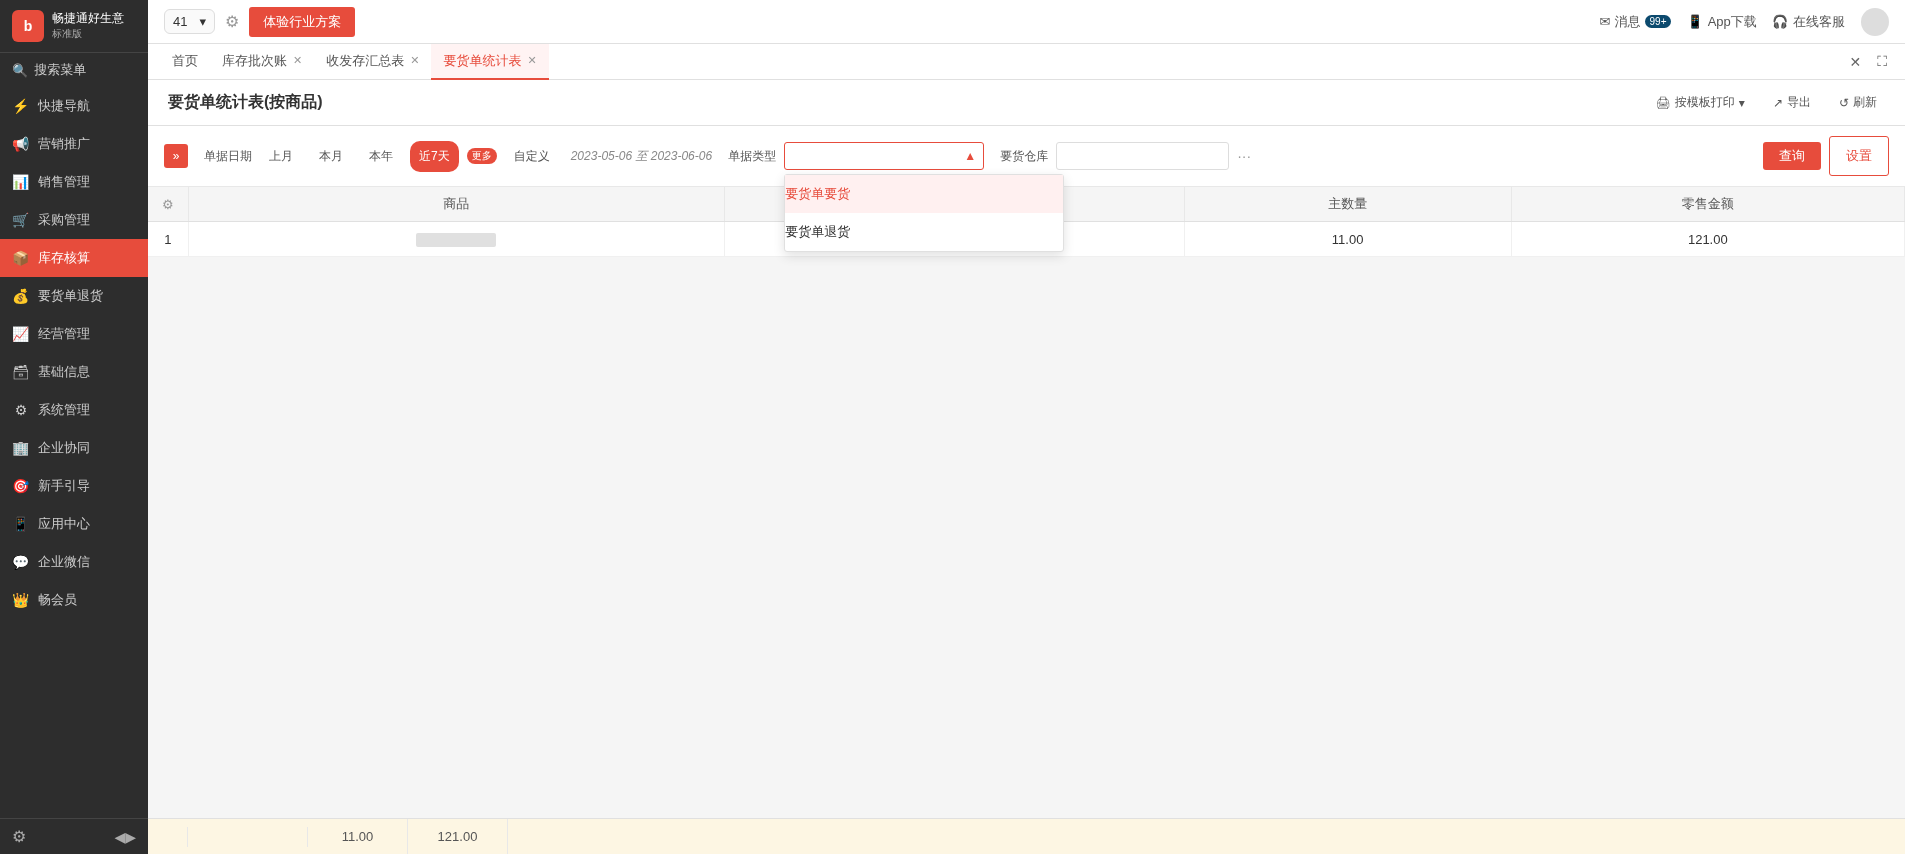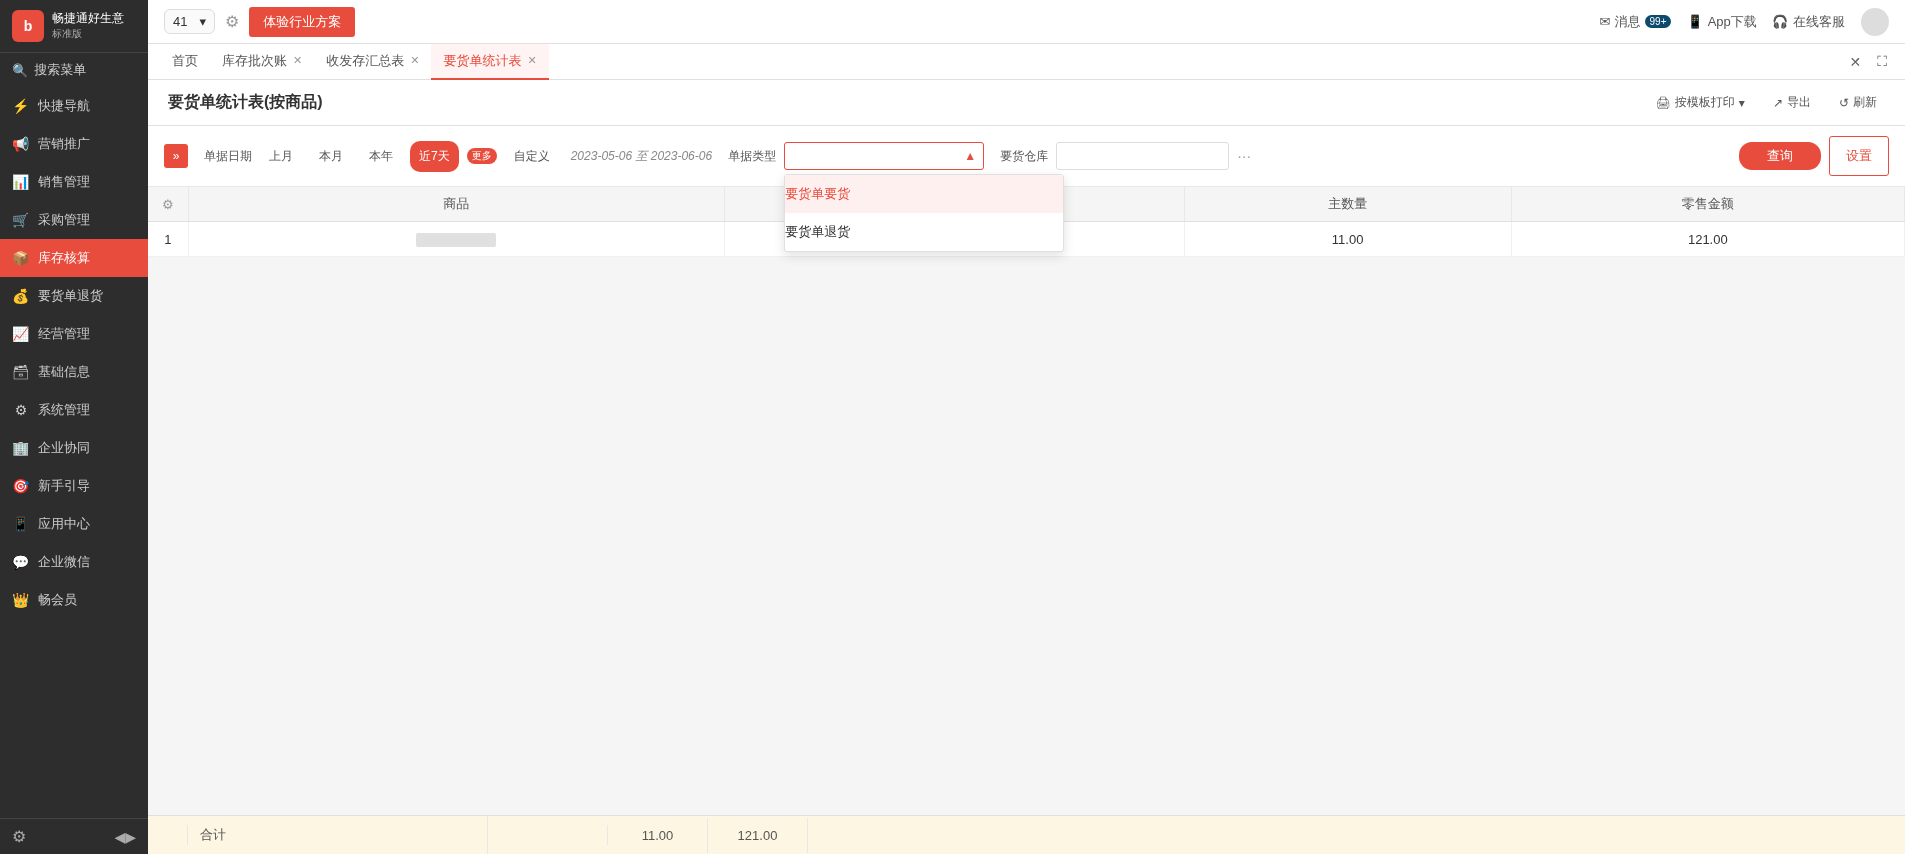--- a/index.html
+++ b/index.html
@@ -132,21 +132,21 @@
     .filter-group { display: flex; align-items: center; gap: 8px; font-size: 12px; color: #555; }
     .date-btn { padding: 3px 8px; border-radius: 3px; cursor: pointer; font-size: 12px; color: #555; border: 1px solid transparent; }
     .date-btn.active-tag { background: #e74c3c; color: #fff; border-radius: 10px; padding: 6px 8px; }
     .date-range { font-size: 12px; color: #888; margin-left: 4px; font-style: italic; }
     .filter-label { font-size: 12px; color: #555; white-space: nowrap; }
     .filter-select {
       border: 1px solid #e74c3c; border-radius: 3px; padding: 4px 8px; font-size: 12px; min-width: 200px; height: 28px; outline: none; color: #333;
     }
     .warehouse-select { border: 1px solid #ddd; border-radius: 3px; padding: 4px 8px; min-width: 140px; height: 28px; font-size: 12px; color: #333; }
     .more-btn { color: #999; cursor: pointer; font-size: 14px; }
-    .query-btn { background: #e74c3c; color: #fff; border: none; padding: 5px 28px; border-radius: 13px; cursor: pointer; font-size: 13px; }
+    .query-btn { background: #e74c3c; color: #fff; border: none; padding: 5px 16px; border-radius: 3px; cursor: pointer; font-size: 13px; }
     .settings-btn { background: #fff; color: #e74c3c; border: 1px solid #e74c3c; padding: 10px 16px; border-radius: 3px; cursor: pointer; font-size: 13px; }
 
     
     .dropdown-overlay {
       position: absolute;
       top: 100%;
       left: 0;
       background: #fff;
       border: 1px solid #e0e0e0;
       border-radius: 3px;
@@ -419,20 +419,19 @@
             <td>块</td>
             <td>11.00</td>
             <td>121.00</td>
           </tr>
         </tbody>
       </table>
     </div>
 
     <div class="table-footer" style="margin-top:auto;position:absolute;bottom:0;left:148px;right:0;">
       <div class="footer-cell" style="width:40px;"></div>
-      <div class="footer-cell footer-label" style="min-width:300px;text-align:left;">合计</div>
       <div class="footer-cell" style="min-width:120px;"></div>
       <div class="footer-cell" style="min-width:100px;">11.00</div>
       <div class="footer-cell" style="min-width:100px;">121.00</div>
     </div>
 
   </div>
 </div>
 
 </body></html>

